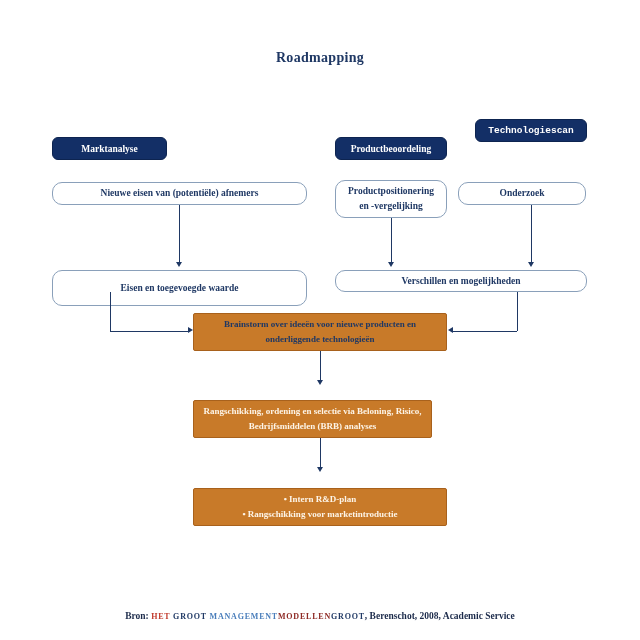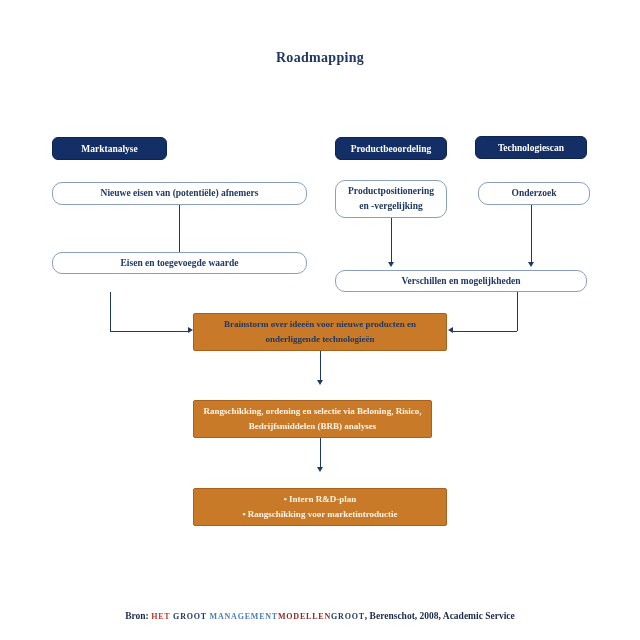--- a/index.html
+++ b/index.html
@@ -66,45 +66,45 @@
 <div class="canvas">
 
   <div class="title">Roadmapping</div>
 
   <div class="hdr" style="left:335px; top:137px; width:112px;">
     <span>Productbeoordeling</span>
   </div>
   <div class="hdr" style="left:52px; top:137px; width:115px;">
     <span>Marktanalyse</span>
   </div>
-  <div class="hdr" style="left:475px; top:136px; width:112px;">
+  <div class="hdr" style="left:475px; top:119px; width:112px;font-family:Liberation Mono, monospace;">
     <span>Technologiescan</span>
   </div>
 
   <div class="wbox" style="left:52px; top:182px; width:255px; height:23px;">
     <span>Nieuwe eisen van (potentiële) afnemers</span>
   </div>
   <div class="wbox" style="left:335px; top:180px; width:112px; height:38px;">
     <div>Productpositionering</div>
     <div>en -vergelijking</div>
   </div>
-  <div class="wbox" style="left:478px; top:182px; width:112px; height:23px;">
+  <div class="wbox" style="left:458px; top:182px; width:128px; height:23px;">
     <span>Onderzoek</span>
   </div>
 
   <div class="vline" style="left:179px; top:205px; height:57px;"></div>
   <div class="ah-down" style="left:176px; top:262px;"></div>
 
   <div class="vline" style="left:391px; top:218px; height:44px;"></div>
   <div class="ah-down" style="left:388px; top:262px;"></div>
 
   <div class="vline" style="left:531px; top:205px; height:57px;"></div>
   <div class="ah-down" style="left:528px; top:262px;"></div>
 
-  <div class="wbox" style="left:52px; top:252px; width:255px; height:22px;">
+  <div class="wbox" style="left:52px; top:270px; width:255px; height:36px;">
     <span>Eisen en toegevoegde waarde</span>
   </div>
   <div class="wbox" style="left:335px; top:270px; width:252px; height:22px;">
     <span>Verschillen en mogelijkheden</span>
   </div>
 
   <div class="vline" style="left:110px; top:292px; height:39px;"></div>
   <div class="hline" style="left:110px; top:331px; width:78px;"></div>
   <div class="ah-right" style="left:188px; top:327px;"></div>
 

